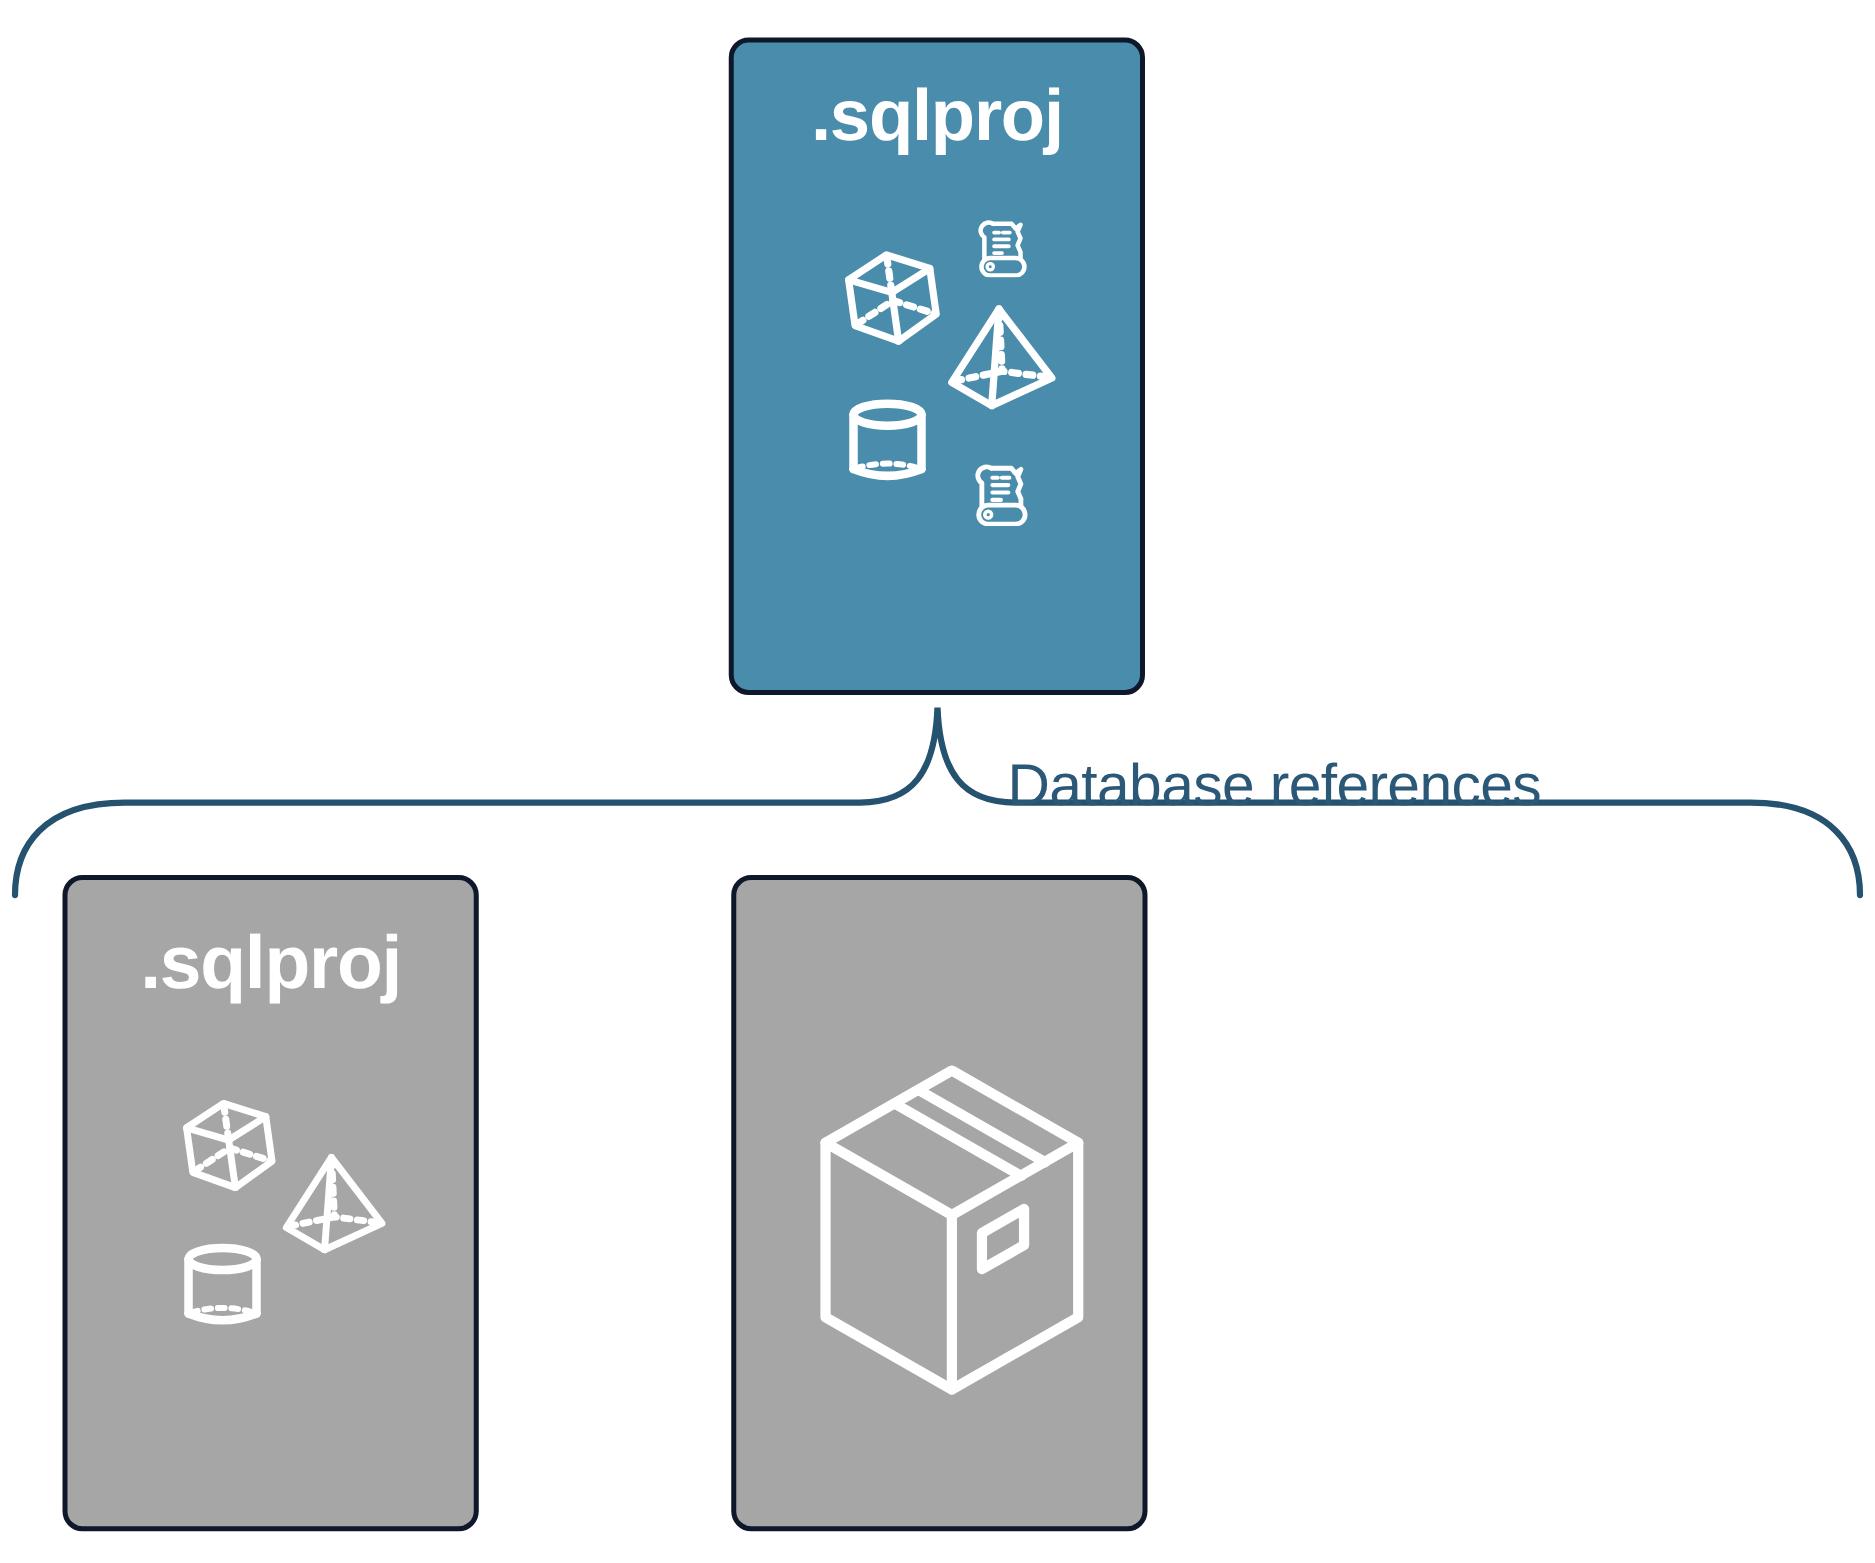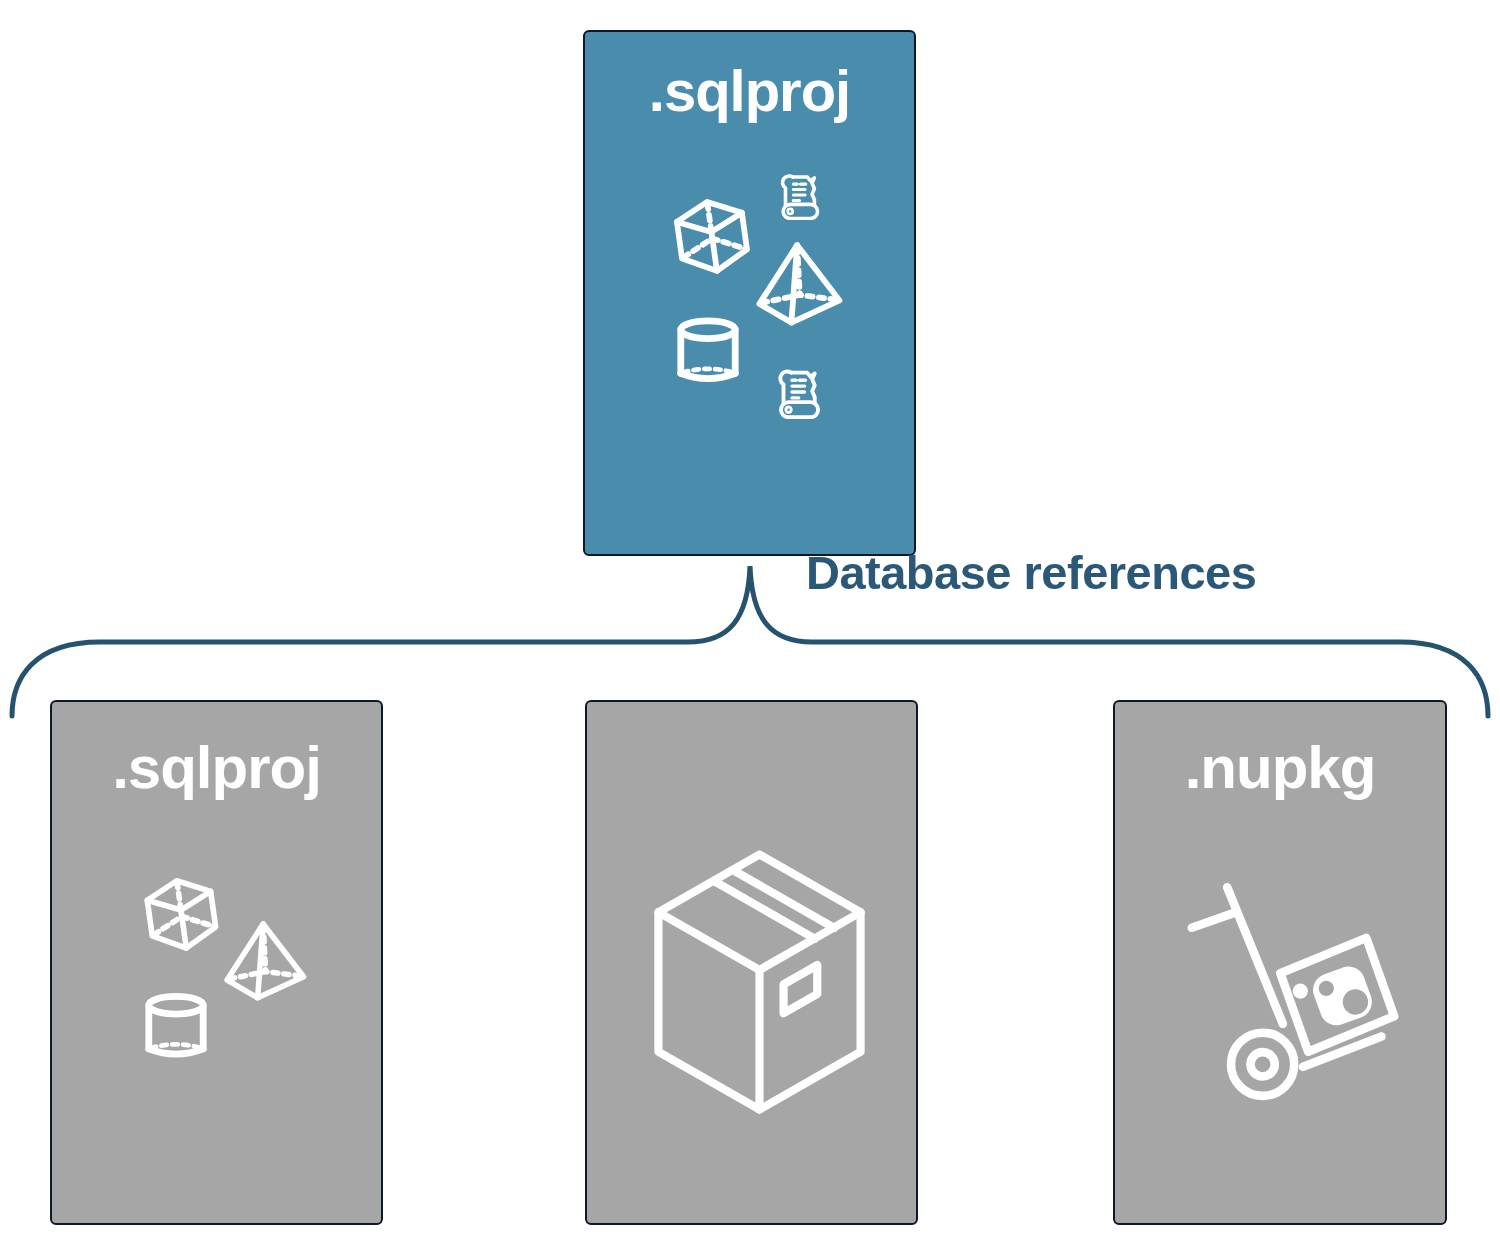--- a/index.html
+++ b/index.html
@@ -1,32 +1,32 @@
 <!DOCTYPE html>
 <html><head>
 <meta charset="utf-8">
 <style>
   html,body{margin:0;padding:0;background:#ffffff;}
   #canvas{position:relative;width:1500px;height:1250px;background:#ffffff;overflow:hidden;
           font-family:"Liberation Sans",sans-serif;}
-  .card{position:absolute;box-sizing:border-box;border:2px solid #0f172a;border-radius:6px;}
+  .card{position:absolute;box-sizing:border-box;border:4px solid #0f172a;border-radius:16px;}
   .card-parent{left:583px;top:30px;width:333px;height:526px;background:#4A8CAB;}
   .card-child{top:700px;width:333px;height:525px;background:#A6A6A6;}
   .card-child.c1{left:50px;}
   .card-child.c2{left:585px;}
   .card-child.c3{left:1113px;width:334px;}
   .card-label{display:block;text-align:center;font-weight:bold;color:#ffffff;line-height:1;letter-spacing:-1px;}
   .card-parent .card-label{margin-top:30px;font-size:58px;}
   .card-child .card-label{margin-top:36px;font-size:60px;}
   .icon{position:absolute;}
   .icon svg{display:block;width:100%;height:100%;}
   .stroke{stroke:#ffffff;fill:none;stroke-linecap:round;stroke-linejoin:round;}
   #brace{position:absolute;left:0;top:556px;width:1500px;height:174px;}
-  #connector-label{position:absolute;left:806px;top:545px;width:500px;
-    font-size:47px;font-weight:bold;color:#2B5877;letter-spacing:-0.5px;white-space:nowrap;}
+  #connector-label{position:absolute;left:806px;top:600px;width:500px;
+    font-size:47px;font-weight:normal;color:#2B5877;letter-spacing:-0.5px;white-space:nowrap;}
   .rot-n8{transform:rotate(-8deg);}
   .rot-n5{transform:rotate(-5deg);}
 </style>
 </head>
 <body>
 
 <svg width="0" height="0" style="position:absolute">
   <defs>
     <symbol id="sym-cube" viewBox="0 0 100 100">
       <g class="stroke" stroke-width="7">
@@ -153,22 +153,14 @@
   </div>
 
   <div class="card card-child c2">
     <span class="icon" style="left:52px;top:138px;width:241px;height:284px">
       <svg viewBox="0 0 100 118">
           <use href="#sym-package"></use>
         </svg>
       </span>
   </div>
 
-  <div class="card card-child c3">
-    <span class="card-label">.nupkg</span>
-    <span class="icon" style="left:54px;top:160px;width:253px;height:263px">
-      <svg viewBox="0 0 100 104">
-          <use href="#sym-handtruck"></use>
-        </svg>
-      </span>
-  </div>
 
 </div>
 
 </body></html>

